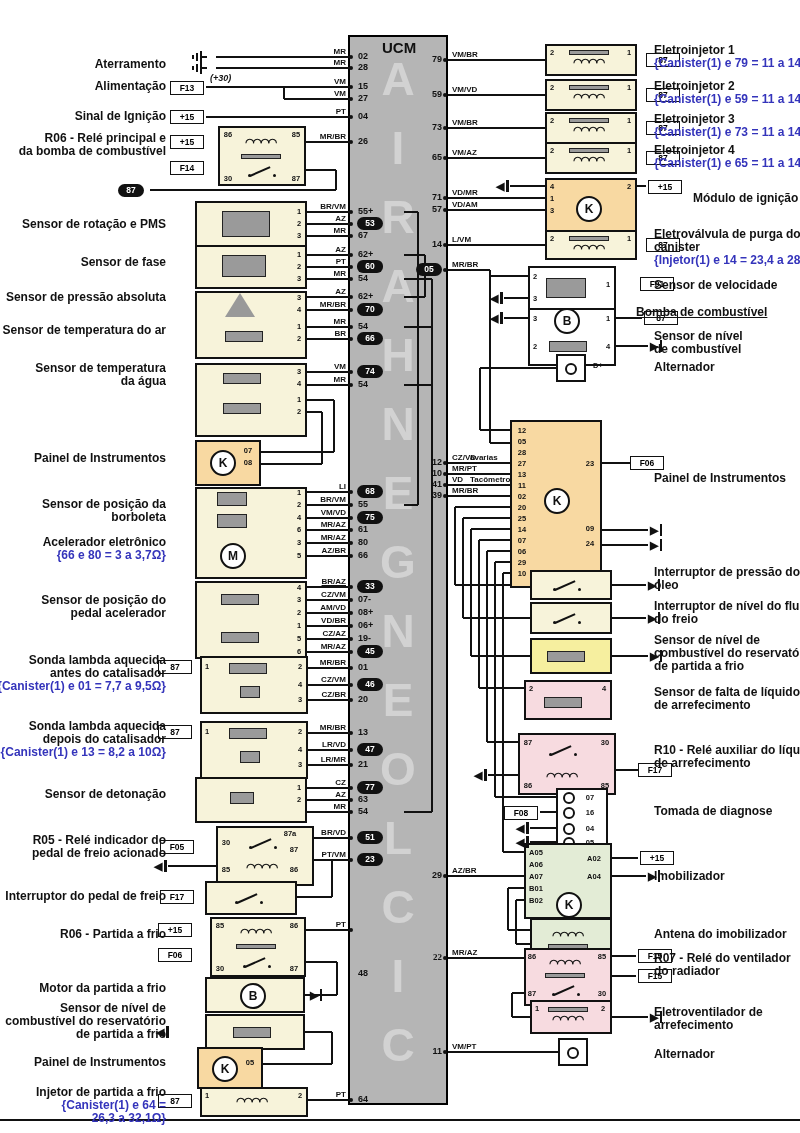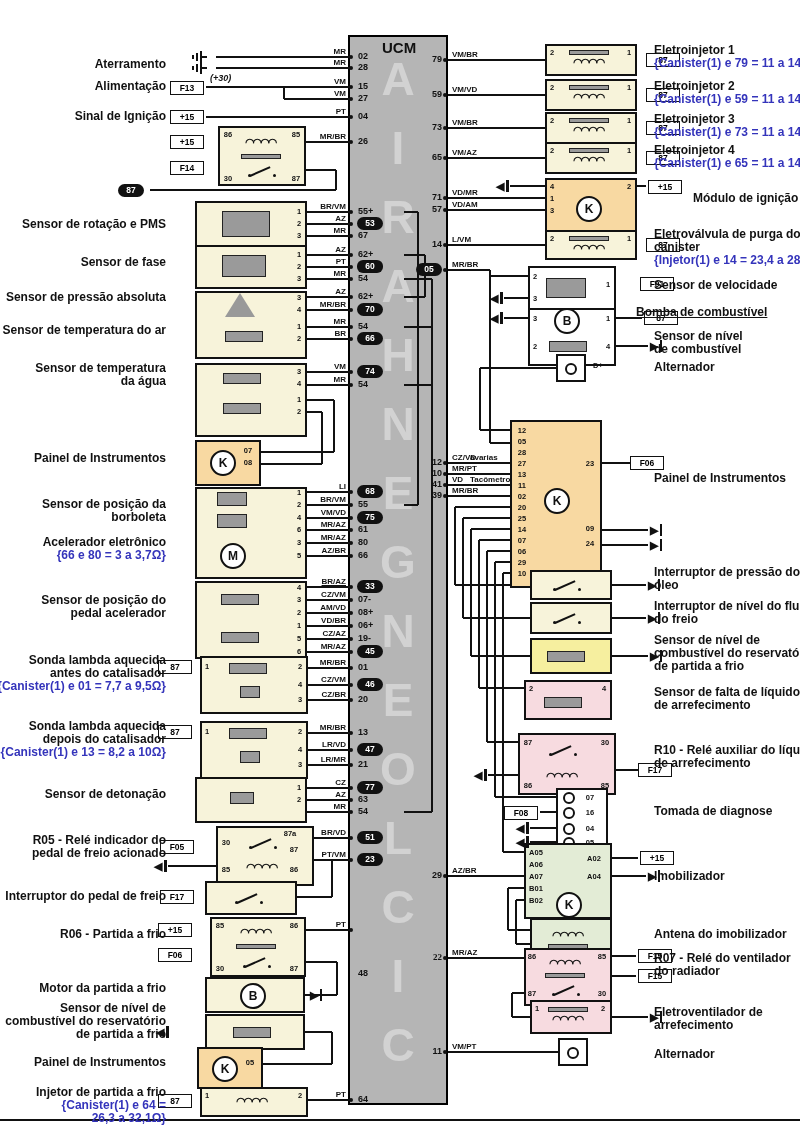--- a/index.html
+++ b/index.html
@@ -662,20 +662,24 @@
     </div>
     <div class="abs lbl" style="top: 80px; right: 634px; text-align: right;">
       <div>Alimentação</div>
     </div>
     <div class="abs lbl" style="top: 72px; left: 210px;">
       <div class="i">(+30)</div>
     </div>
     <div class="abs lbl" style="top: 110px; right: 634px; text-align: right;">
       <div>Sinal de Ignição</div>
     </div>
+    <div class="abs lbl" style="top: 132px; right: 634px; text-align: right;">
+      <div>R06 - Relé principal e</div>
+      <div>da bomba de combustível</div>
+    </div>
     <div class="abs lbl" style="top: 218px; right: 634px; text-align: right;">
       <div>Sensor de rotação e PMS</div>
     </div>
     <div class="abs lbl" style="top: 256px; right: 634px; text-align: right;">
       <div>Sensor de fase</div>
     </div>
     <div class="abs lbl" style="top: 291px; right: 634px; text-align: right;">
       <div>Sensor de pressão absoluta</div>
     </div>
     <div class="abs lbl" style="top: 324px; right: 634px; text-align: right;">

